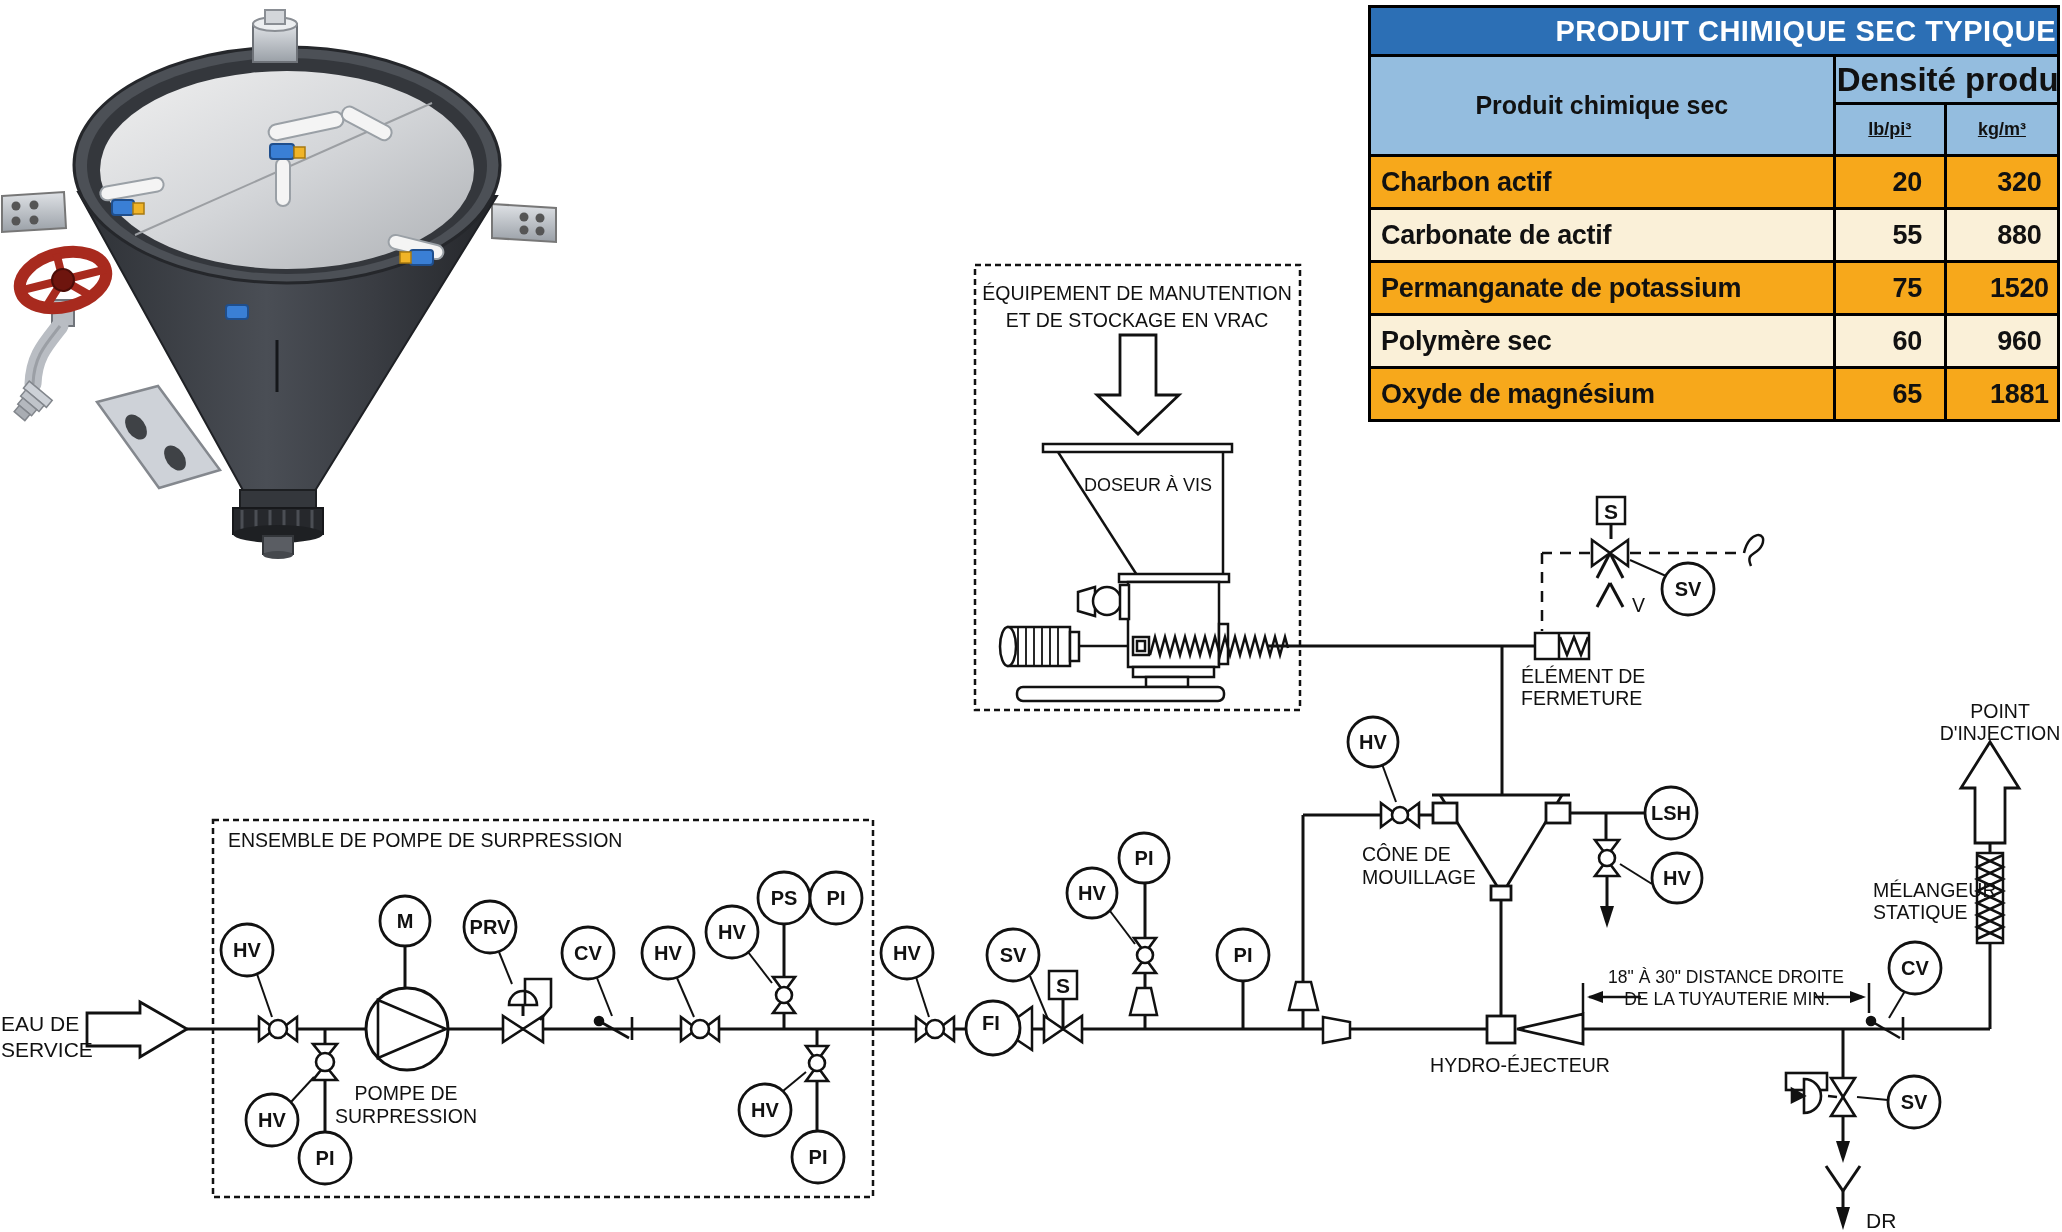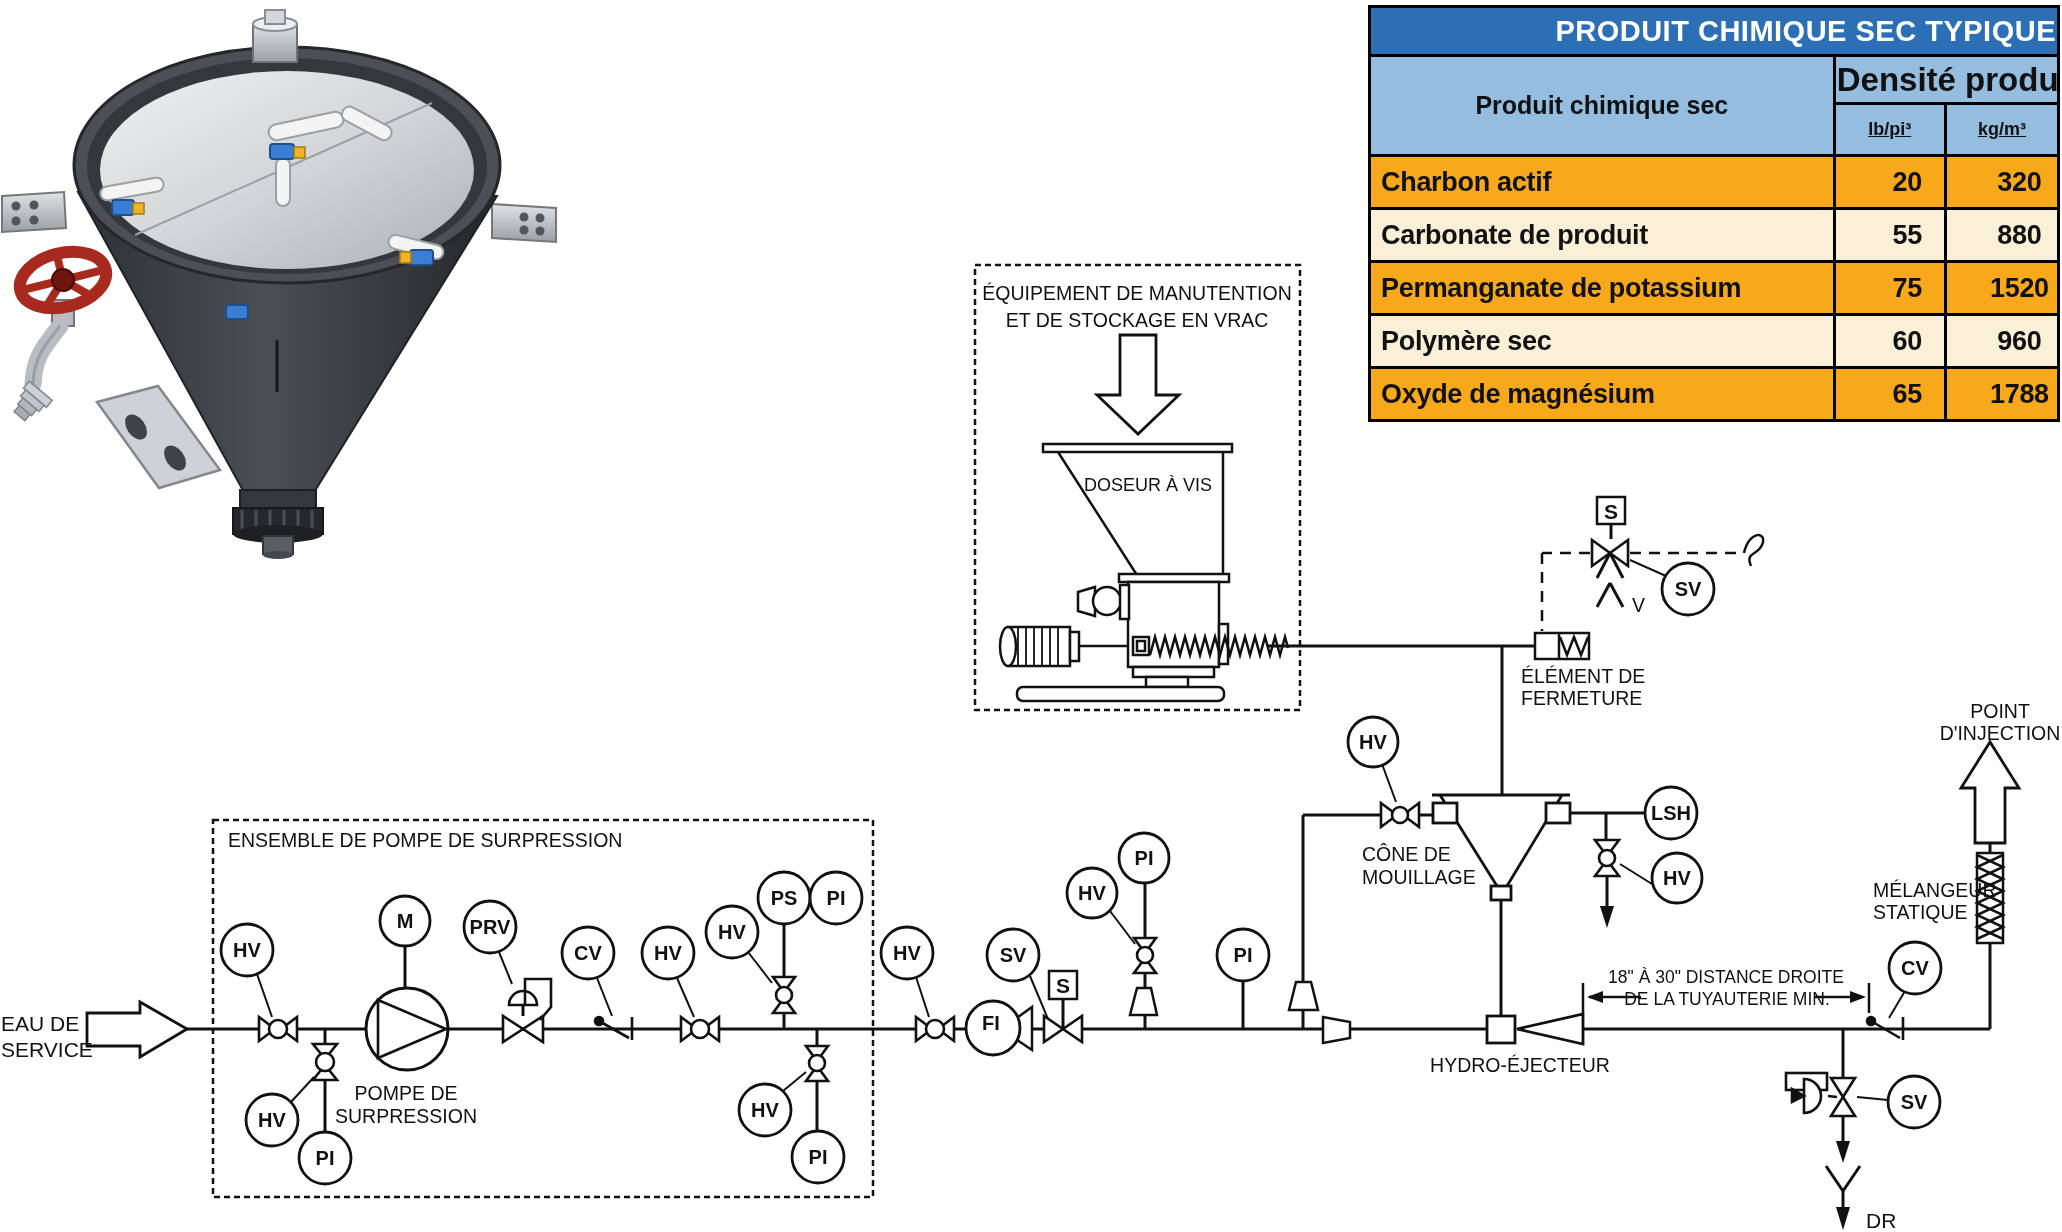--- a/index.html
+++ b/index.html
@@ -565,35 +565,35 @@
   <tr>
     <th class="t-head units">lb/pi³</th>
     <th class="t-head units">kg/m³</th>
   </tr>
   <tr class="row-gold">
     <td class="nm">Charbon actif</td>
     <td class="num">20</td>
     <td class="num">320</td>
   </tr>
   <tr class="row-cream">
-    <td class="nm">Carbonate de produit</td>
+    <td class="nm">Carbonate de actif</td>
     <td class="num">55</td>
     <td class="num">880</td>
   </tr>
   <tr class="row-gold">
     <td class="nm">Permanganate de potassium</td>
     <td class="num">75</td>
     <td class="num">1520</td>
   </tr>
   <tr class="row-cream">
     <td class="nm">Polymère sec</td>
     <td class="num">60</td>
     <td class="num">960</td>
   </tr>
   <tr class="row-gold">
     <td class="nm">Oxyde de magnésium</td>
     <td class="num">65</td>
-    <td class="num">1788</td>
+    <td class="num">1881</td>
   </tr>
 </tbody>
     </table>
 
 </div>
 
 </body></html>

